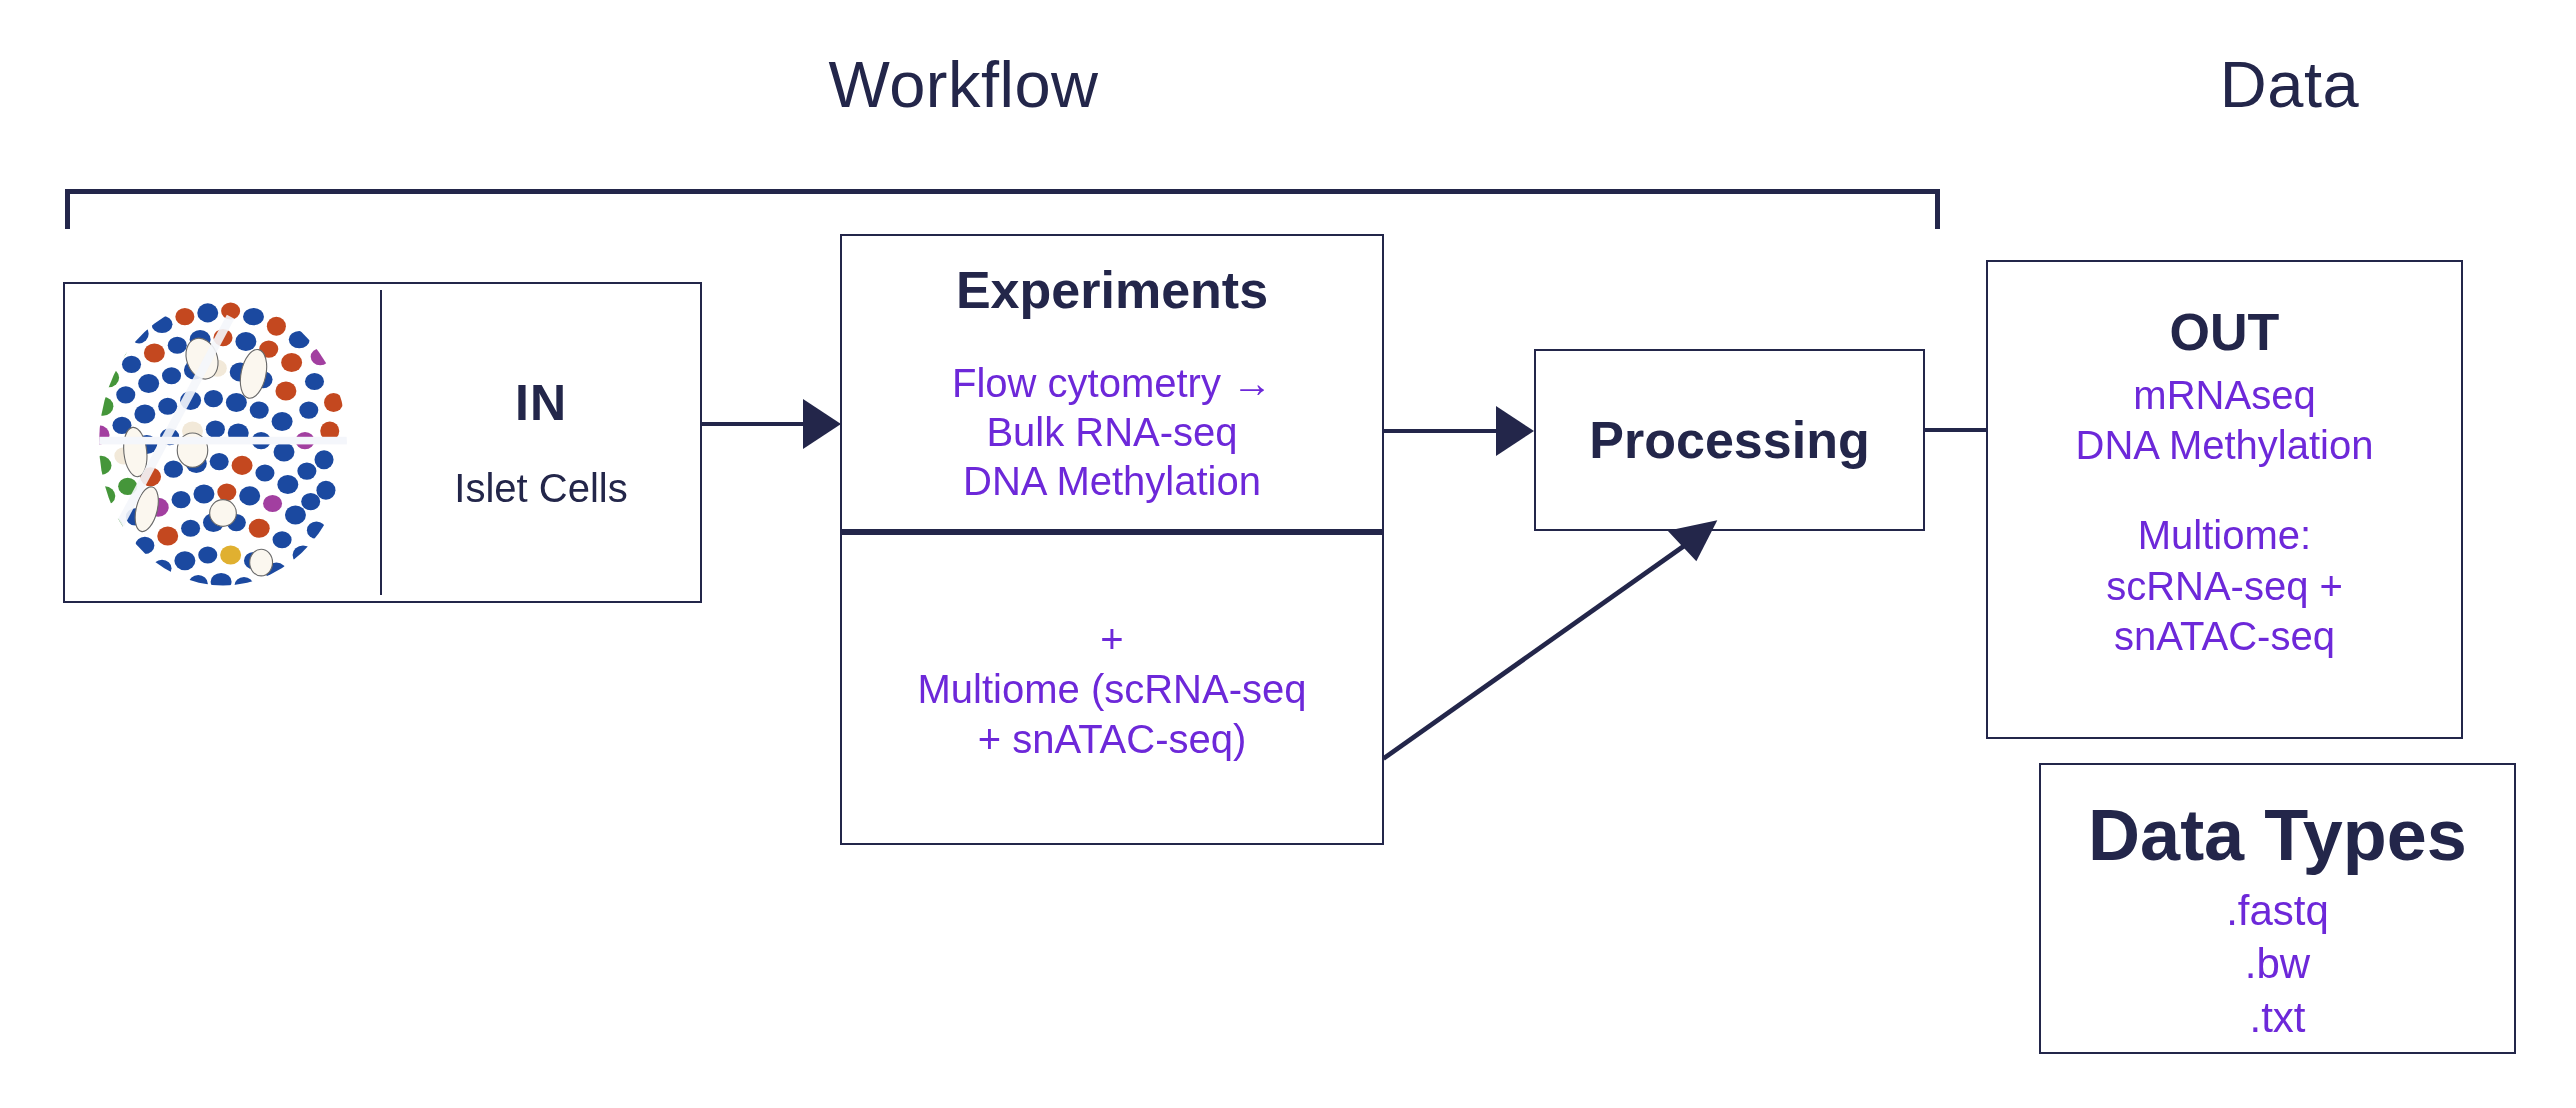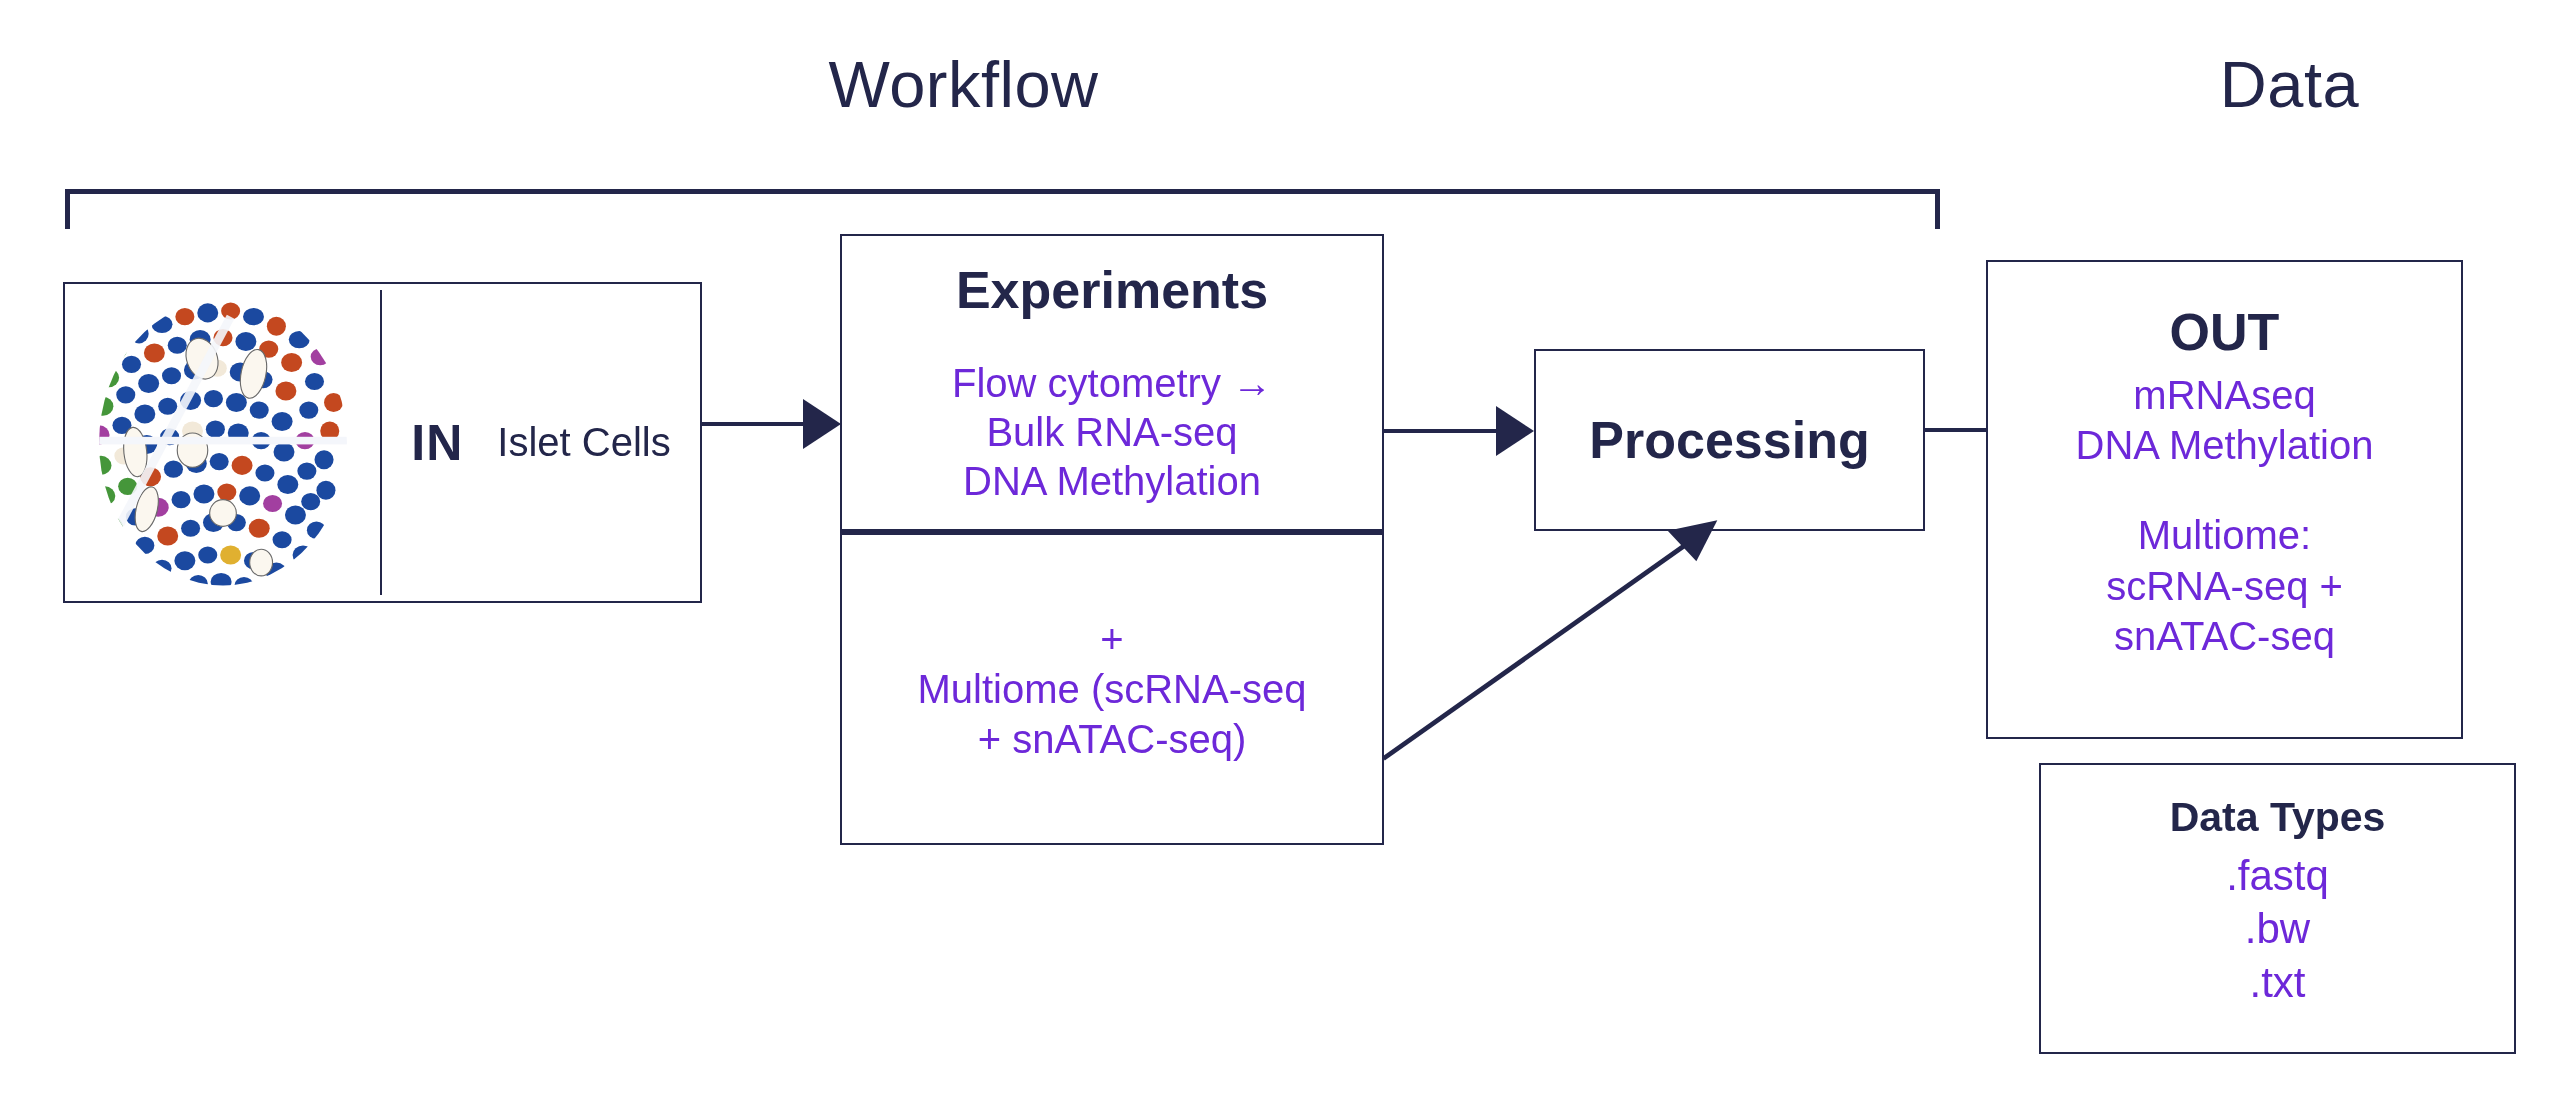--- a/index.html
+++ b/index.html
@@ -55,21 +55,21 @@
   #in-image-cell{
     width:315px;
     border-right:2.9px solid #23264a;
     display:flex;align-items:center;justify-content:center;
     overflow:hidden;
     position:relative;
     background:#ffffff;
   }
   #in-text-cell{
     flex:1;
-    display:flex;flex-direction:row;align-items:center;justify-content:center;
+    display:flex;flex-direction:column;align-items:center;justify-content:center;
     gap:34px;
   }
   #in-text-cell .in-label{font-size:50px;font-weight:700;letter-spacing:1px;}
   #in-text-cell .in-sub{font-size:40px;font-weight:400;}
 
   
   #experiments-box{padding:0;justify-content:flex-start;}
   #exp-top{
     width:100%;
     height:299px;
@@ -92,21 +92,21 @@
   #processing-box .proc-label{font-size:52px;font-weight:700;}
 
   
   #out-box{justify-content:flex-start;padding-top:40px;}
   #out-box .out-head{font-size:52px;font-weight:700;margin-bottom:7.6px;}
   #out-box .out-line{font-size:40px;line-height:1.26;}
   #out-box .out-gap{height:40px;}
 
   
   #datatypes-box{justify-content:flex-start;padding-top:29px;}
-  #datatypes-box .dt-head{font-size:41px;font-weight:700;margin-bottom:7.6px;}
+  #datatypes-box .dt-head{font-size:72px;font-weight:700;margin-bottom:7.6px;}
   #datatypes-box .dt-line{font-size:42px;line-height:1.28;}
 
   
   .conn-line{position:absolute;background:#23264a;height:3.8px;}
   .conn-head{position:absolute;width:0;height:0;border-style:solid;}
   .head-right{border-width:25px 0 25px 38px;border-color:transparent transparent transparent #23264a;}
   svg.overlay{position:absolute;left:0;top:0;width:2576px;height:1109px;pointer-events:none;}
 </style>
 </head>
 <body>

